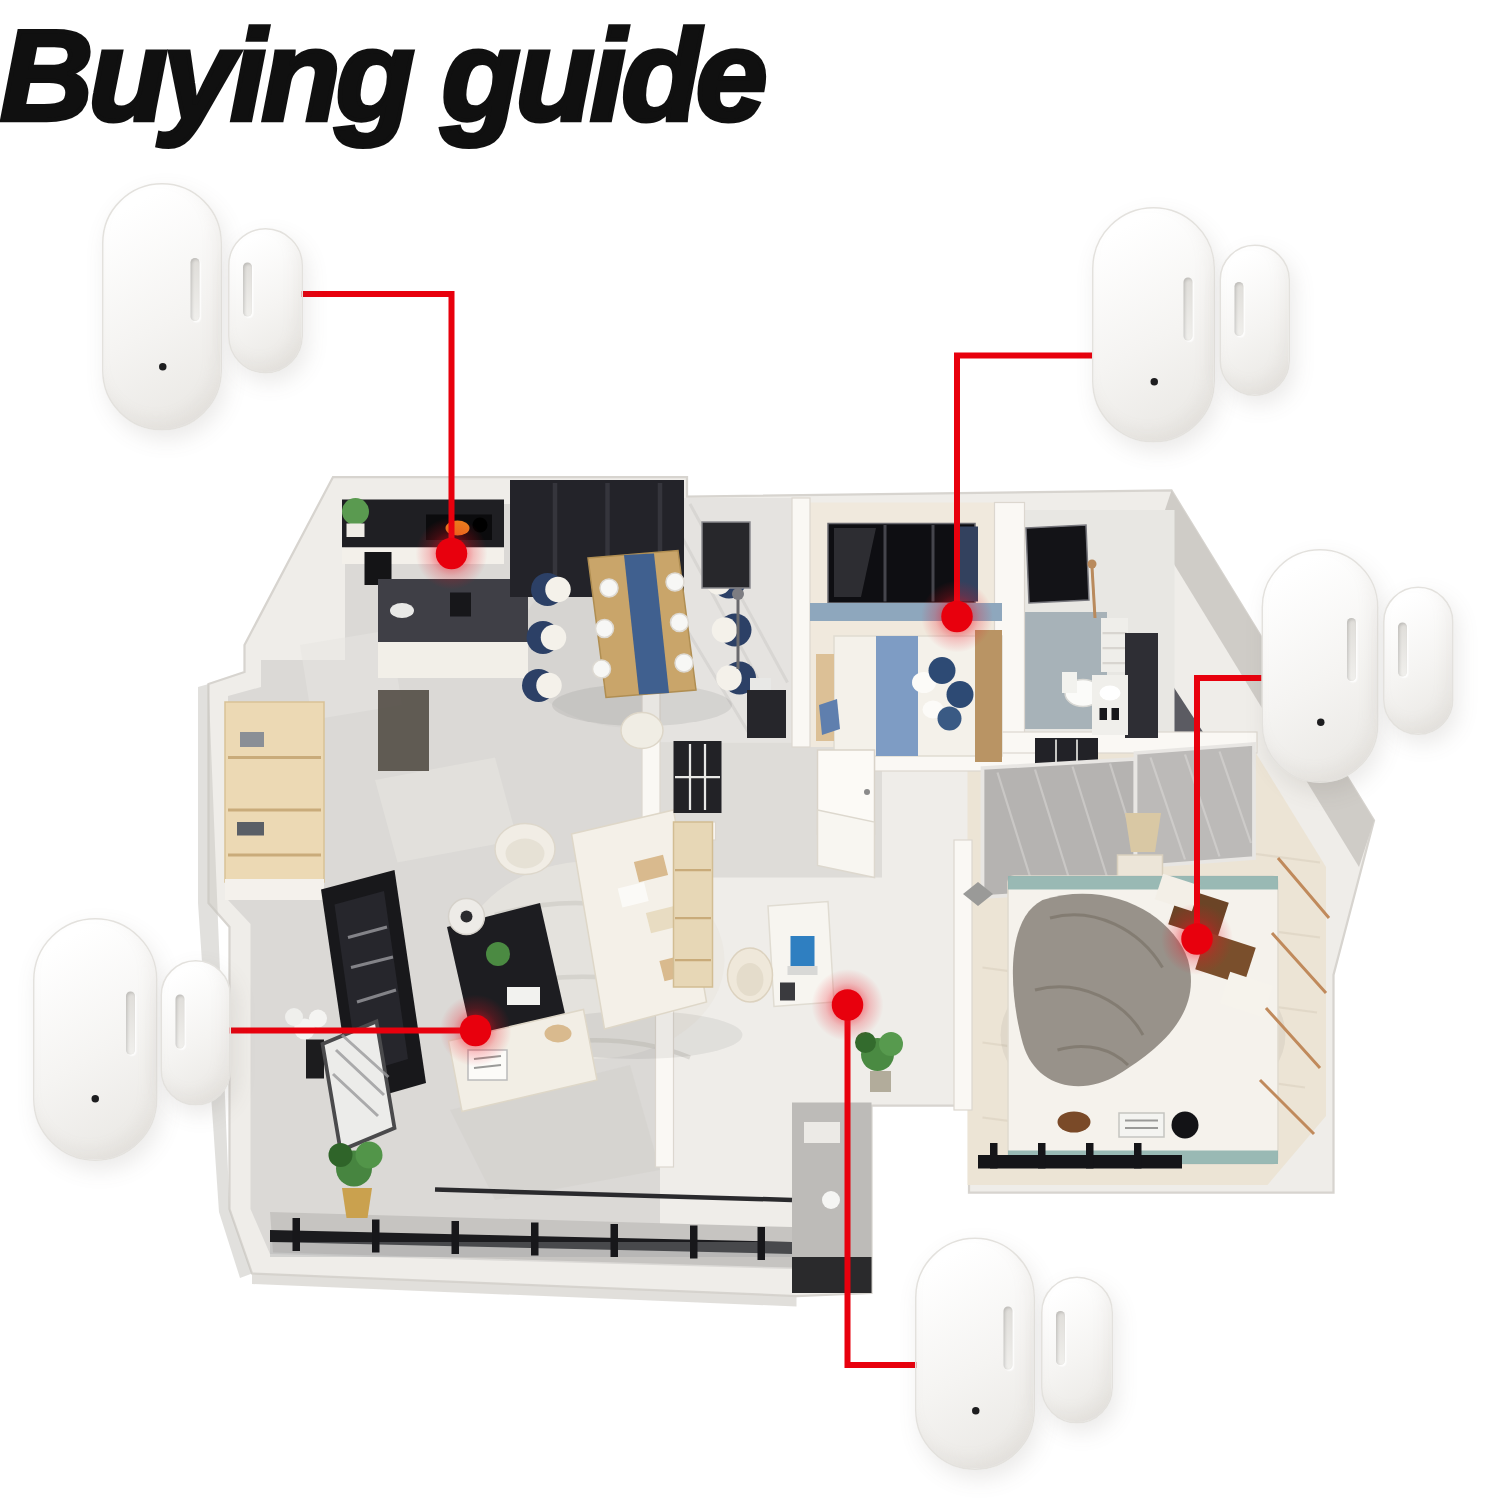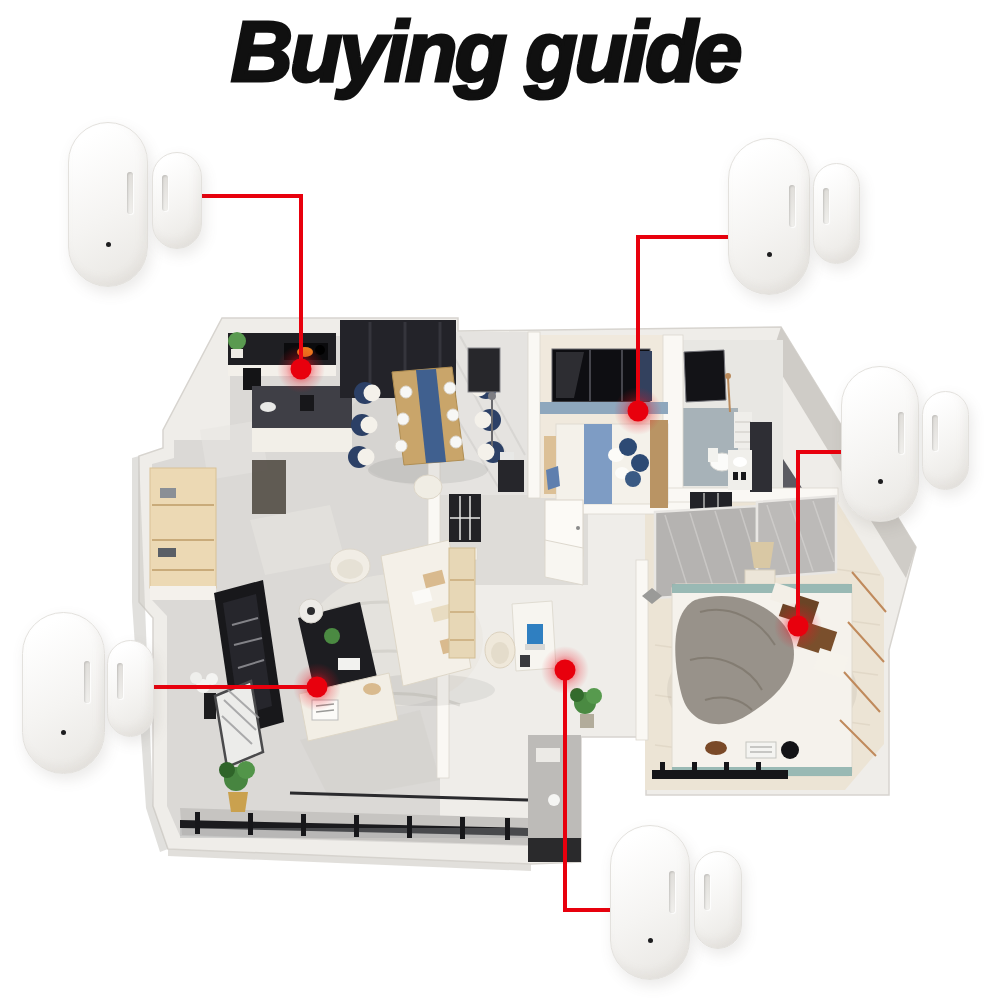--- a/index.html
+++ b/index.html
@@ -1,18 +1,18 @@
 <!DOCTYPE html>
 <html><head>
 <meta charset="utf-8">
 <style>
   html,body{margin:0;padding:0;background:#fff;}
   .stage{position:relative;width:1000px;height:1000px;background:#ffffff;overflow:hidden;
          font-family:"Liberation Sans",sans-serif;}
-  .title{position:absolute;top:2px;left:0;width:970px;text-align:center;
+  .title{position:absolute;top:2px;left:0;width:970px;text-align:left;
          font-size:86px;line-height:1.15;font-weight:bold;font-style:italic;
          letter-spacing:-3px;color:#101010;-webkit-text-stroke:3px #101010;margin:0;}
   #floorplan,#overlay{position:absolute;left:0;top:0;}
   #floorplan{z-index:10;}
   #overlay{z-index:20;}
   #sensors{position:absolute;left:0;top:0;width:1000px;height:1000px;z-index:30;pointer-events:none;}
   .sensor-body,.sensor-magnet{position:absolute;border-radius:999px;
      background:linear-gradient(150deg,#ffffff 12%,#f5f4f2 55%,#e8e6e2 100%);
      border:1px solid #e3e1dd;
      box-shadow:3px 6px 14px rgba(100,95,88,.13), inset -4px -6px 10px rgba(150,145,138,.09);}

